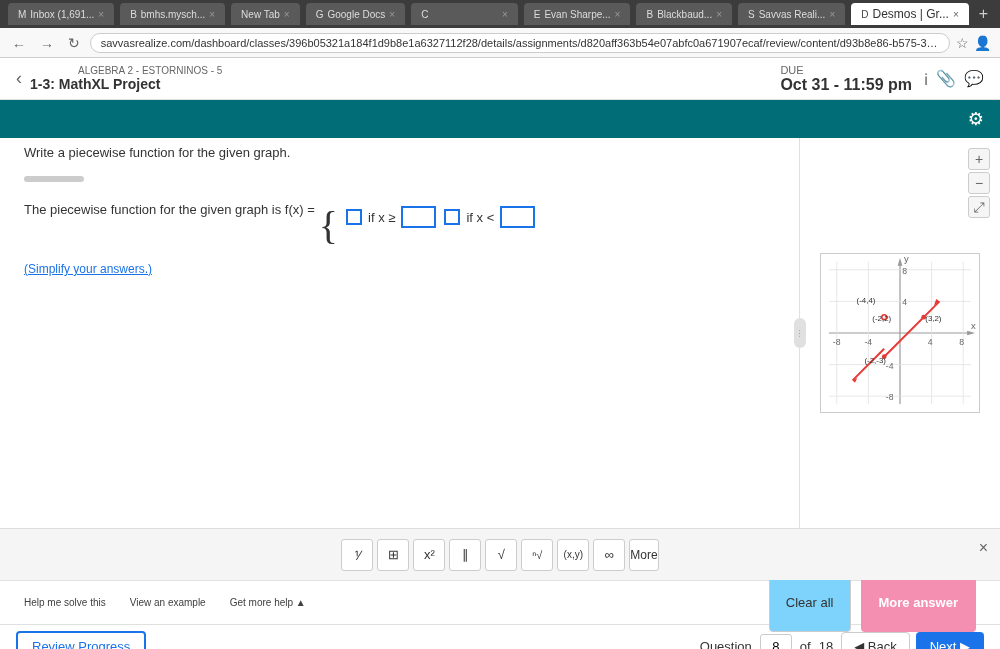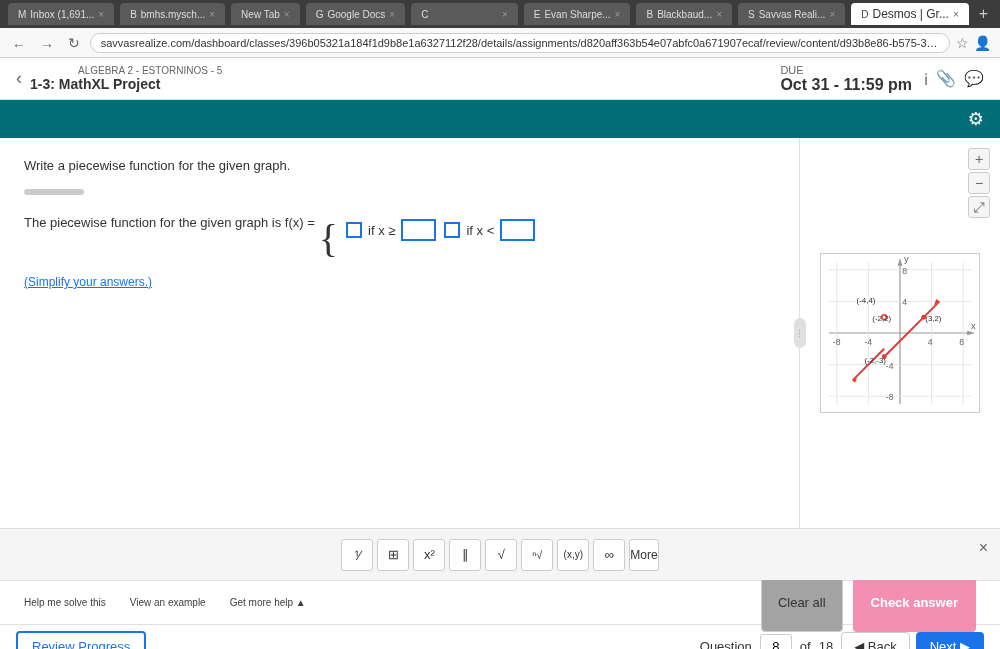--- a/index.html
+++ b/index.html
@@ -32,21 +32,21 @@
     .header-icon-btn { background: none; border: none; cursor: pointer; color: #666; font-size: 16px; }
 
     
     .teal-bar { background: #006d77; height: 38px; display: flex; align-items: center; justify-content: flex-end; padding: 0 16px; }
     .settings-icon { color: #fff; font-size: 18px; cursor: pointer; }
 
     
     .main-content { display: flex; height: 390px; background: #fff; }
 
     
-    .left-panel { flex: 1; padding: 20px 24px; position: relative; }
+    .left-panel { flex: 1; padding: 7px 24px; position: relative; }
     .question-text { font-size: 13px; color: #333; margin-bottom: 16px; }
     .drag-strip { width: 60px; height: 6px; background: #ccc; border-radius: 3px; margin-bottom: 20px; }
     .piecewise-container { display: flex; align-items: flex-start; gap: 8px; margin-top: 4px; }
     .brace { font-size: 40px; line-height: 1; color: #333; font-family: serif; }
     .conditions { display: flex; flex-direction: row; gap: 8px; }
     .condition-row { display: flex; align-items: center; gap: 6px; font-size: 13px; }
     .condition-checkbox { width: 16px; height: 16px; border: 2px solid #1a73e8; background: #fff; flex-shrink: 0; }
     .condition-input { width: 35px; height: 22px; border: 2px solid #1a73e8; background: #fff; text-align: center; font-size: 13px; }
     .simplify-link { color: #1a73e8; font-size: 12px; text-decoration: underline; cursor: pointer; margin-top: 16px; }
 
@@ -64,21 +64,21 @@
     .math-toolbar { background: #f5f5f5; border-top: 1px solid #ddd; height: 52px; display: flex; align-items: center; justify-content: center; gap: 4px; padding: 0 16px; position: relative; }
     .toolbar-btn { background: #fff; border: 1px solid #ccc; border-radius: 3px; width: 32px; height: 32px; display: flex; align-items: center; justify-content: center; cursor: pointer; font-size: 13px; color: #333; }
     .toolbar-btn.more-btn { padding: 0 0; width: auto; font-size: 12px; }
     .toolbar-close { position: absolute; right: 12px; top: 10px; background: none; border: none; cursor: pointer; color: #666; font-size: 16px; }
 
     
     .help-bar { background: #fff; border-top: 1px solid #e0e0e0; height: 44px; display: flex; align-items: center; padding: 0 24px; justify-content: space-between; }
     .help-links { display: flex; gap: 24px; }
     .help-link { color: #404040; font-size: 10px; cursor: pointer; text-decoration: none; }
     .help-actions { display: flex; gap: 10px; }
-    .clear-btn { background: #a3a3a3; border: 1px solid #ccc; border-radius: 4px; padding: 21px 16px; font-size: 13px; color: #333; cursor: pointer; text-align: right; }
+    .clear-btn { background: #7dd3fc; border: 1px solid #ccc; border-radius: 4px; padding: 21px 16px; font-size: 13px; color: #333; cursor: pointer; text-align: right; }
     .check-btn { background: #f48fb1; border: none; border-radius: 4px; padding: 6px 18px; font-size: 13px; color: #fff; cursor: pointer; font-weight: bold; }
 
     
     .footer { background: #fff; border-top: 1px solid #e0e0e0; height: 44px; display: flex; align-items: center; padding: 0 16px; justify-content: space-between; }
     .review-btn { background: #fff; border: 2px solid #1a73e8; border-radius: 4px; padding: 6px 14px; font-size: 13px; color: #1a73e8; cursor: pointer; }
     .pagination { display: flex; align-items: center; gap: 8px; font-size: 13px; color: #333; }
     .page-input { width: 32px; height: 26px; border: 1px solid #ccc; border-radius: 3px; text-align: center; font-size: 13px; }
     .nav-btns { display: flex; gap: 6px; }
     .back-btn { background: #fff; border: 1px solid #ccc; border-radius: 4px; padding: 6px 12px; font-size: 13px; color: #333; cursor: pointer; display: flex; align-items: center; gap: 4px; }
     .next-btn { background: #1a73e8; border: none; border-radius: 4px; padding: 6px 14px; font-size: 13px; color: #fff; cursor: pointer; display: flex; align-items: center; gap: 4px; }
@@ -282,21 +282,21 @@
 </div>
 
 <div class="help-bar">
   <div class="help-links">
     <a class="help-link">Help me solve this</a>
     <a class="help-link">View an example</a>
     <a class="help-link">Get more help ▲</a>
   </div>
   <div class="help-actions">
     <button class="clear-btn">Clear all</button>
-    <button class="check-btn">Check answer</button>
+    <button class="check-btn">More answer</button>
   </div>
 </div>
 
 <div class="footer">
   <button class="review-btn">Review Progress</button>
   <div class="pagination">
     <span>Question</span>
     <input class="page-input" type="text" value="8" style="">
     <span>of</span>
     <span>18</span>

